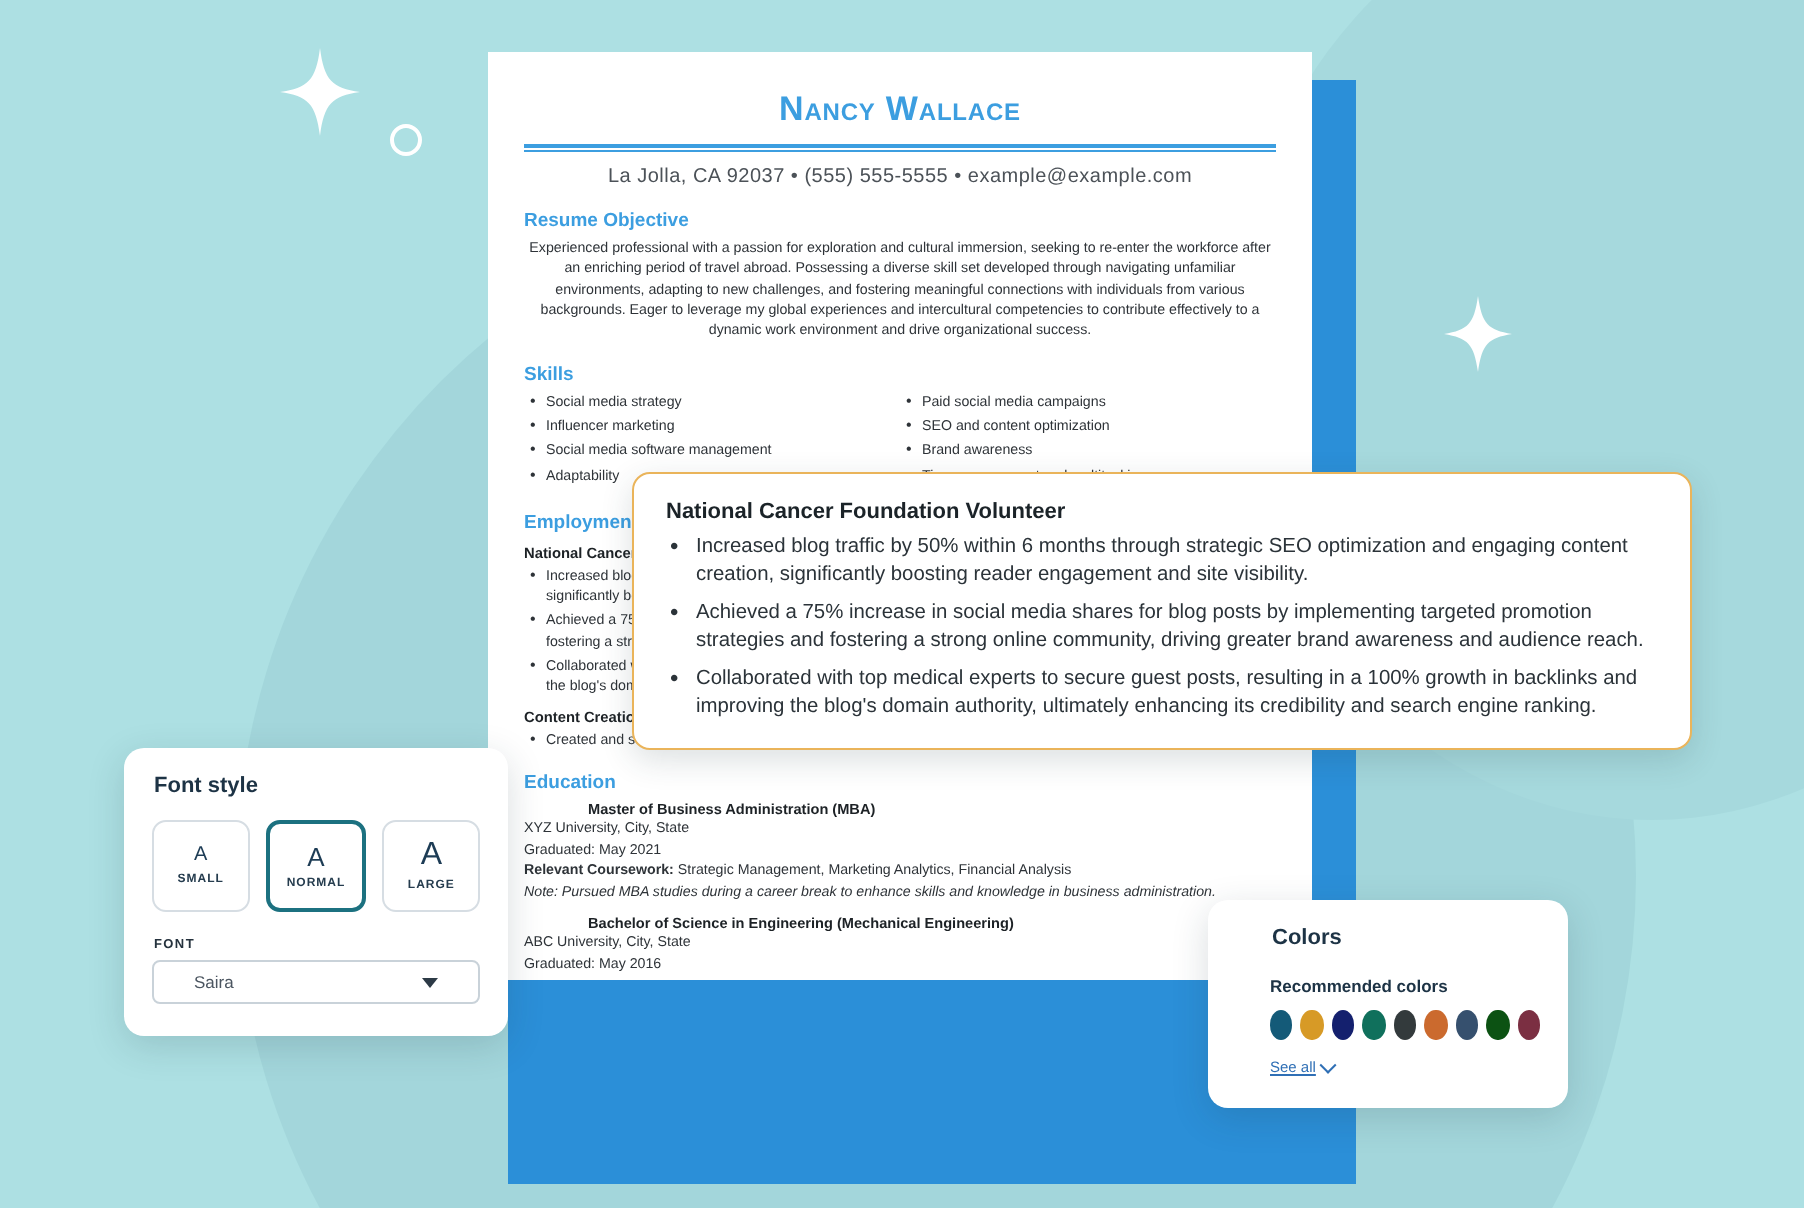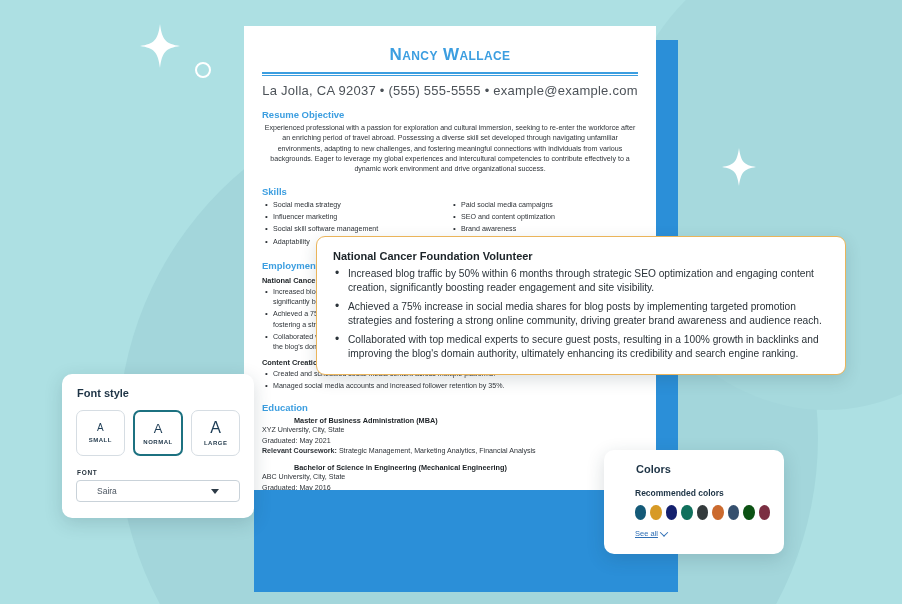--- a/index.html
+++ b/index.html
@@ -78,21 +78,21 @@
     margin: 4px 0 0 0;
   }
   .r-rule {
     margin: 7px 0 0 0;
     height: 4px;
     border-top: 2px solid #3c9ee0;
     border-bottom: 1px solid #3c9ee0;
   }
   .r-contact {
     text-align: center;
-    font-size: 13px;
+    font-size: 10px;
     color: #4c5258;
     letter-spacing: 0.25px;
     margin-top: 7px;
   }
 
   .r-head {
     color: #3c9ee0;
     font-size: 9.5px;
     font-weight: bold;
     margin: 11px 0 3px 0;
@@ -329,21 +329,21 @@
       <div class="r-contact">La Jolla, CA 92037  •  (555) 555-5555  •  example@example.com</div>
 
       <div class="r-head">Resume Objective</div>
       <p class="r-para">Experienced professional with a passion for exploration and cultural immersion, seeking to re-enter the workforce after an enriching period of travel abroad. Possessing a diverse skill set developed through navigating unfamiliar environments, adapting to new challenges, and fostering meaningful connections with individuals from various backgrounds. Eager to leverage my global experiences and intercultural competencies to contribute effectively to a dynamic work environment and drive organizational success.</p>
 
       <div class="r-head">Skills</div>
       <div class="skills-cols">
         <ul class="r-list">
           <li>Social media strategy</li>
           <li>Influencer marketing</li>
-          <li>Social skill software management</li>
+          <li>Social media software management</li>
           <li>Adaptability</li>
         </ul>
         <ul class="r-list">
           <li>Paid social media campaigns</li>
           <li>SEO and content optimization</li>
           <li>Brand awareness</li>
           <li>Time management and multitasking</li>
         </ul>
       </div>
 
@@ -352,31 +352,31 @@
       <div class="r-subhead">National Cancer Foundation Volunteer</div>
       <ul class="r-list">
         <li>Increased blog traffic by 50% within 6 months through strategic SEO optimization and engaging content creation, significantly boosting reader engagement and site visibility.</li>
         <li>Achieved a 75% increase in social media shares for blog posts by implementing targeted promotion strategies and fostering a strong online community, driving greater brand awareness and audience reach.</li>
         <li>Collaborated with top medical experts to secure guest posts, resulting in a 100% growth in backlinks and improving the blog's domain authority, ultimately enhancing its credibility and search engine ranking.</li>
       </ul>
 
       <div class="r-subhead">Content Creation Specialist</div>
       <ul class="r-list">
         <li>Created and scheduled social media content across multiple platforms.</li>
-        <li>Managed social media accounts and increased follower retention by 35%.</li>
       </ul>
 
       <div class="r-head">Education</div>
 
       <div class="edu-title" style="margin-top:2px;">Master of Business Administration (MBA)</div>
       <div class="edu-line">XYZ University, City, State</div>
       <div class="edu-line">Graduated: May 2021</div>
       <div class="edu-line">
         <span class="b">Relevant Coursework:</span><span> Strategic Management, Marketing Analytics, Financial Analysis</span>
       </div>
+      <div class="edu-line edu-note">Note: Pursued MBA studies during a career break to enhance skills and knowledge in business administration.</div>
 
       <div class="edu-title">Bachelor of Science in Engineering (Mechanical Engineering)</div>
       <div class="edu-line">ABC University, City, State</div>
       <div class="edu-line">Graduated: May 2016</div>
 
     </div>
   </div>
 
   <div id="callout">
     <div class="callout-title">National Cancer Foundation Volunteer</div>

